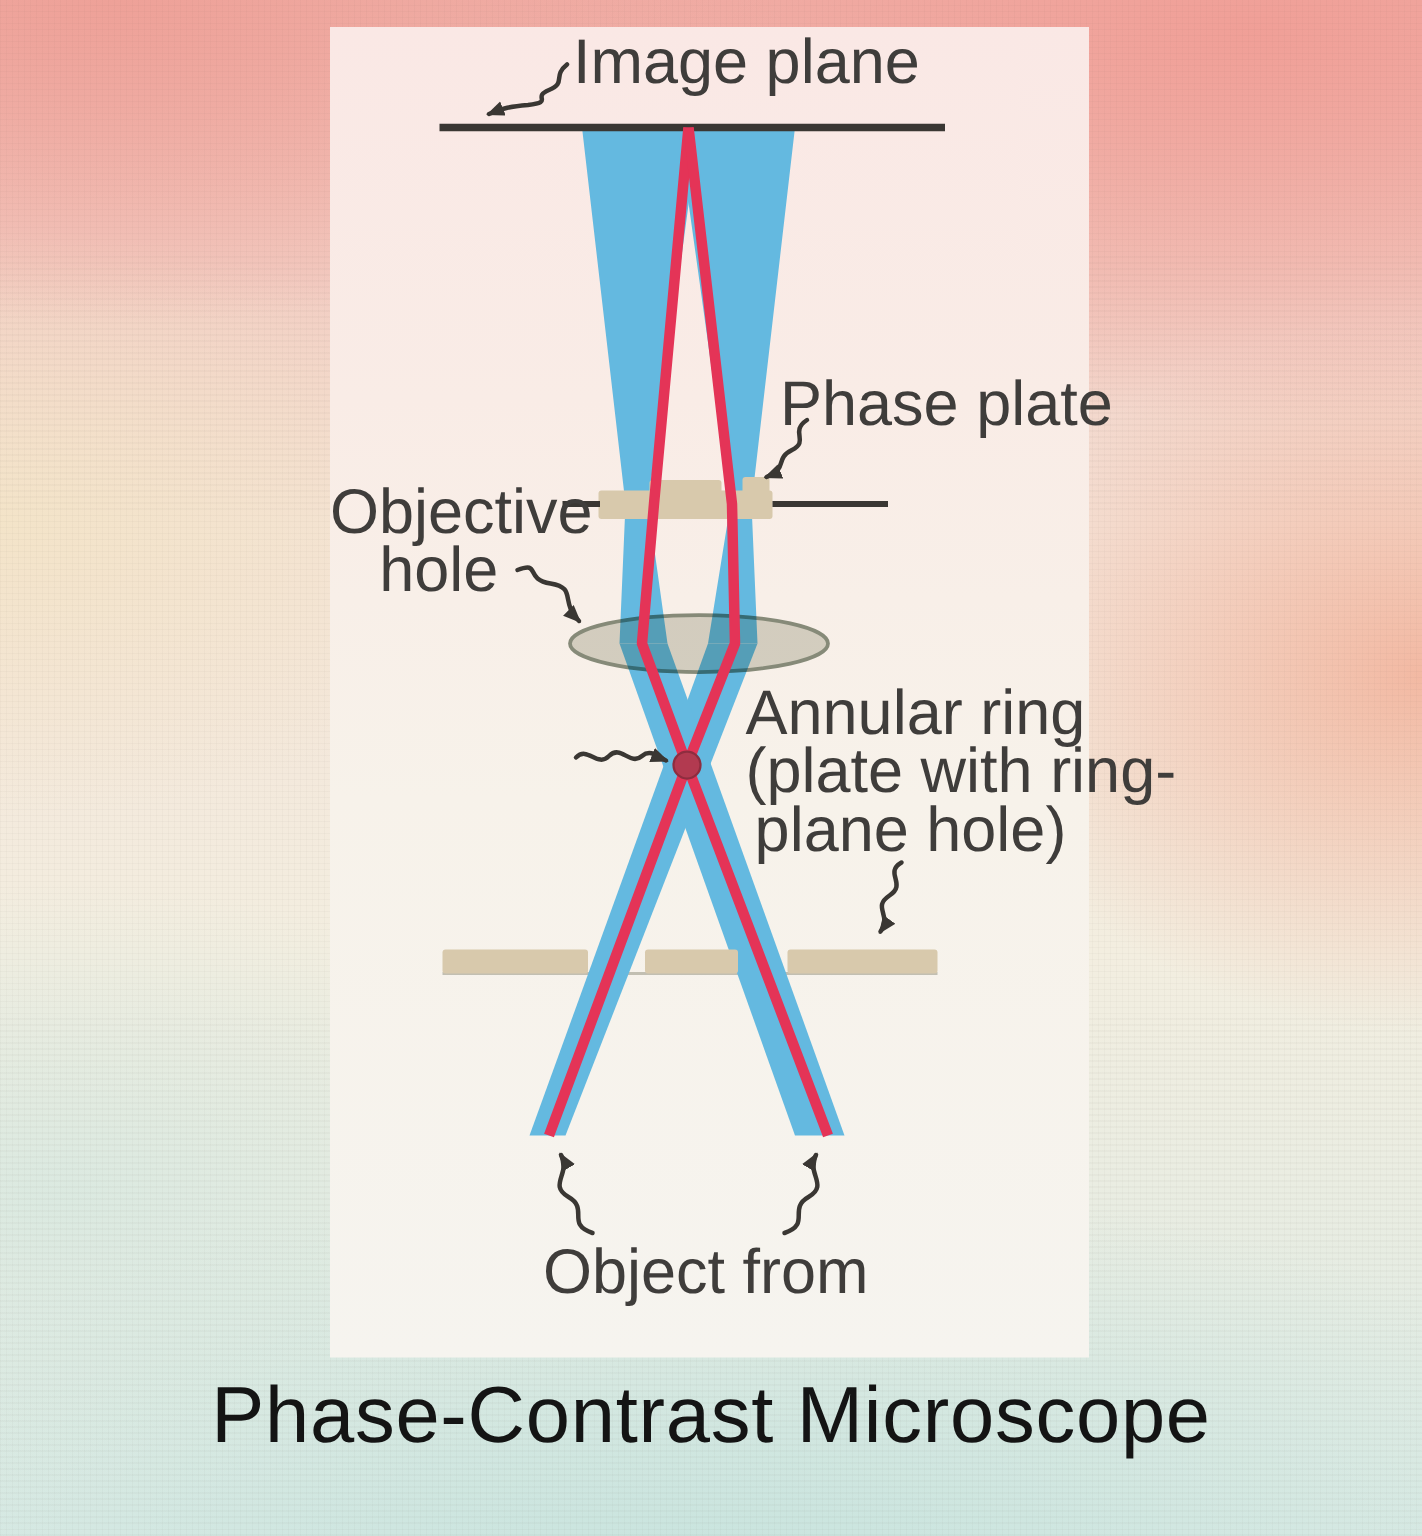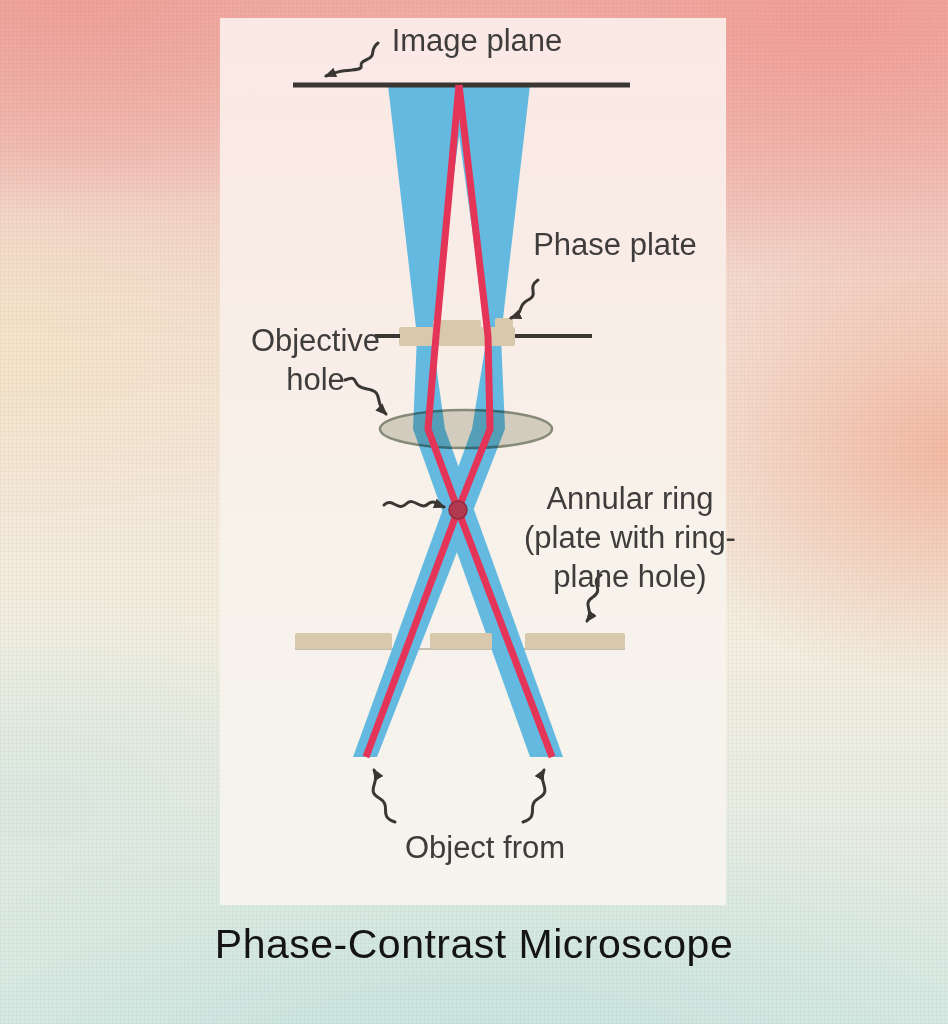--- a/index.html
+++ b/index.html
@@ -23,36 +23,36 @@
       repeating-linear-gradient(90deg, rgba(90,80,70,.03) 0 1px, rgba(255,255,255,0) 1px 4px);
   }
   .panel{
     position:absolute;left:220px;top:18px;width:506px;height:887px;
     background:linear-gradient(180deg,#fae8e5 0%,#f9ece6 28%,#f7f2ea 58%,#f6f4ef 100%);
     z-index:2;
   }
   .panel svg{position:absolute;left:0;top:0;}
   .lbl{
     position:absolute;color:var(--label-text,#3f3d3b);
-    font-size:31px;line-height:34px;text-align:center;z-index:3;
+    font-size:42px;line-height:34px;text-align:center;z-index:3;
     letter-spacing:0px;white-space:nowrap;
   }
   .lbl .ln{display:block;}
-  .lbl.multi{line-height:39px;padding-left:23px;}
+  .lbl.multi{line-height:39px;}
   .beam{fill:var(--beam-blue,#64b9e0);}
   .ray{stroke:var(--ray-red,#e43457);stroke-width:7;fill:none;stroke-linejoin:round;stroke-linecap:butt;}
   .tan{fill:var(--plate-tan,#d8c9ac);}
   .ink{stroke:var(--ink,#3a3733);}
   .squig{stroke:var(--ink,#3a3733);stroke-width:3;fill:none;stroke-linecap:round;}
   .lens{fill:var(--lens-fill,#d9dad1);stroke:var(--lens-stroke,#8a9384);stroke-width:2.5;mix-blend-mode:multiply;}
   .dot{fill:var(--object-dot,#b23a50);stroke:#8e2d3f;stroke-width:1.5;}
   .underline{stroke:#c2bfb2;stroke-width:2;}
   .title{
     position:absolute;left:0;top:920px;width:948px;text-align:center;
-    font-size:41px;line-height:48px;color:var(--title-text,#141414);z-index:2;
+    font-size:53px;line-height:48px;color:var(--title-text,#141414);z-index:2;
     letter-spacing:.5px;
   }
 </style>
 </head>
 <body>
 
 <div class="page">
 
   <div class="panel">
 
@@ -93,29 +93,29 @@
       <path class="squig" marker-end="url(#ah)" d="M318,262 C306,270 320,276 308,282 C296,288 306,294 291,300"></path>
       <path class="squig" marker-end="url(#ah)" d="M125,362 C141,356 129,368 147,371 C165,374 153,383 166,396"></path>
       <path class="squig" marker-end="url(#ah)" d="M164,487 C172,479 178,494 186,486 C194,478 200,493 208,486 C214,481 219,487 224,489"></path>
       <path class="squig" marker-end="url(#ah)" d="M381,557 C369,564 385,571 373,579 C361,587 375,592 367,603"></path>
       <path class="squig" marker-end="url(#ah)" d="M175,804 C157,798 173,788 159,780 C145,772 161,764 154,752"></path>
       <path class="squig" marker-end="url(#ah)" d="M303,804 C321,798 305,788 319,780 C333,772 317,764 324,752"></path>
     </svg>
 
     <div class="lbl" style="left:162px;top:6px;width:190px;">Image plane</div>
 
-    <div class="lbl" style="left:300px;top:210px;width:190px;">Phase plate</div>
+    <div class="lbl" style="left:300px;top:234px;width:190px;">Phase plate</div>
 
     <div class="lbl multi" style="left:0px;top:303px;width:145px;">
       <span class="ln">Objective</span>
       <span class="ln">hole</span>
     </div>
 
 
-    <div class="lbl multi" style="left:277px;top:437px;width:220px;margin-top:24px;">
+    <div class="lbl multi" style="left:277px;top:437px;width:220px;">
       <span class="ln">Annular ring</span>
       <span class="ln">(plate with ring-</span>
       <span class="ln">plane hole)</span>
     </div>
 
     <div class="lbl multi" style="left:142px;top:810px;width:200px;">
       <span class="ln">Object from</span>
     </div>
 
   </div>

